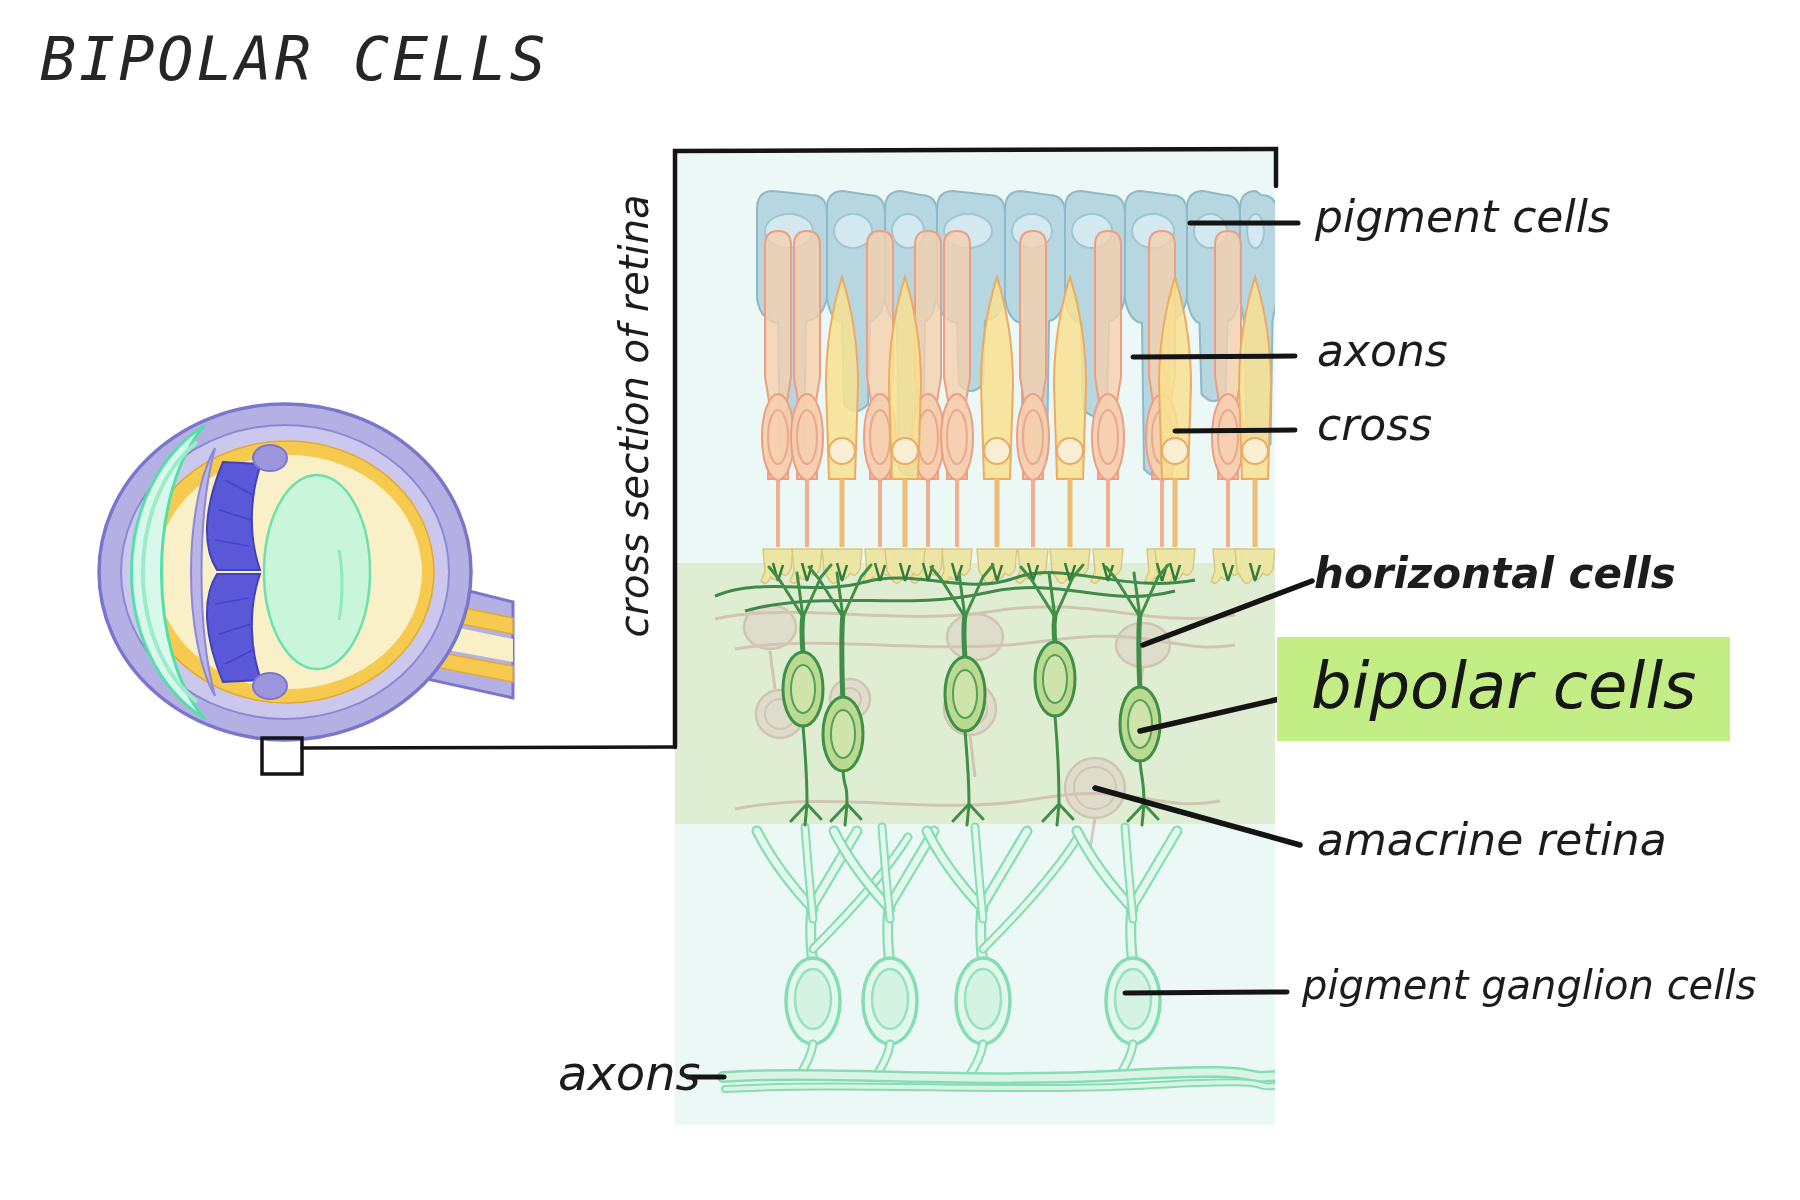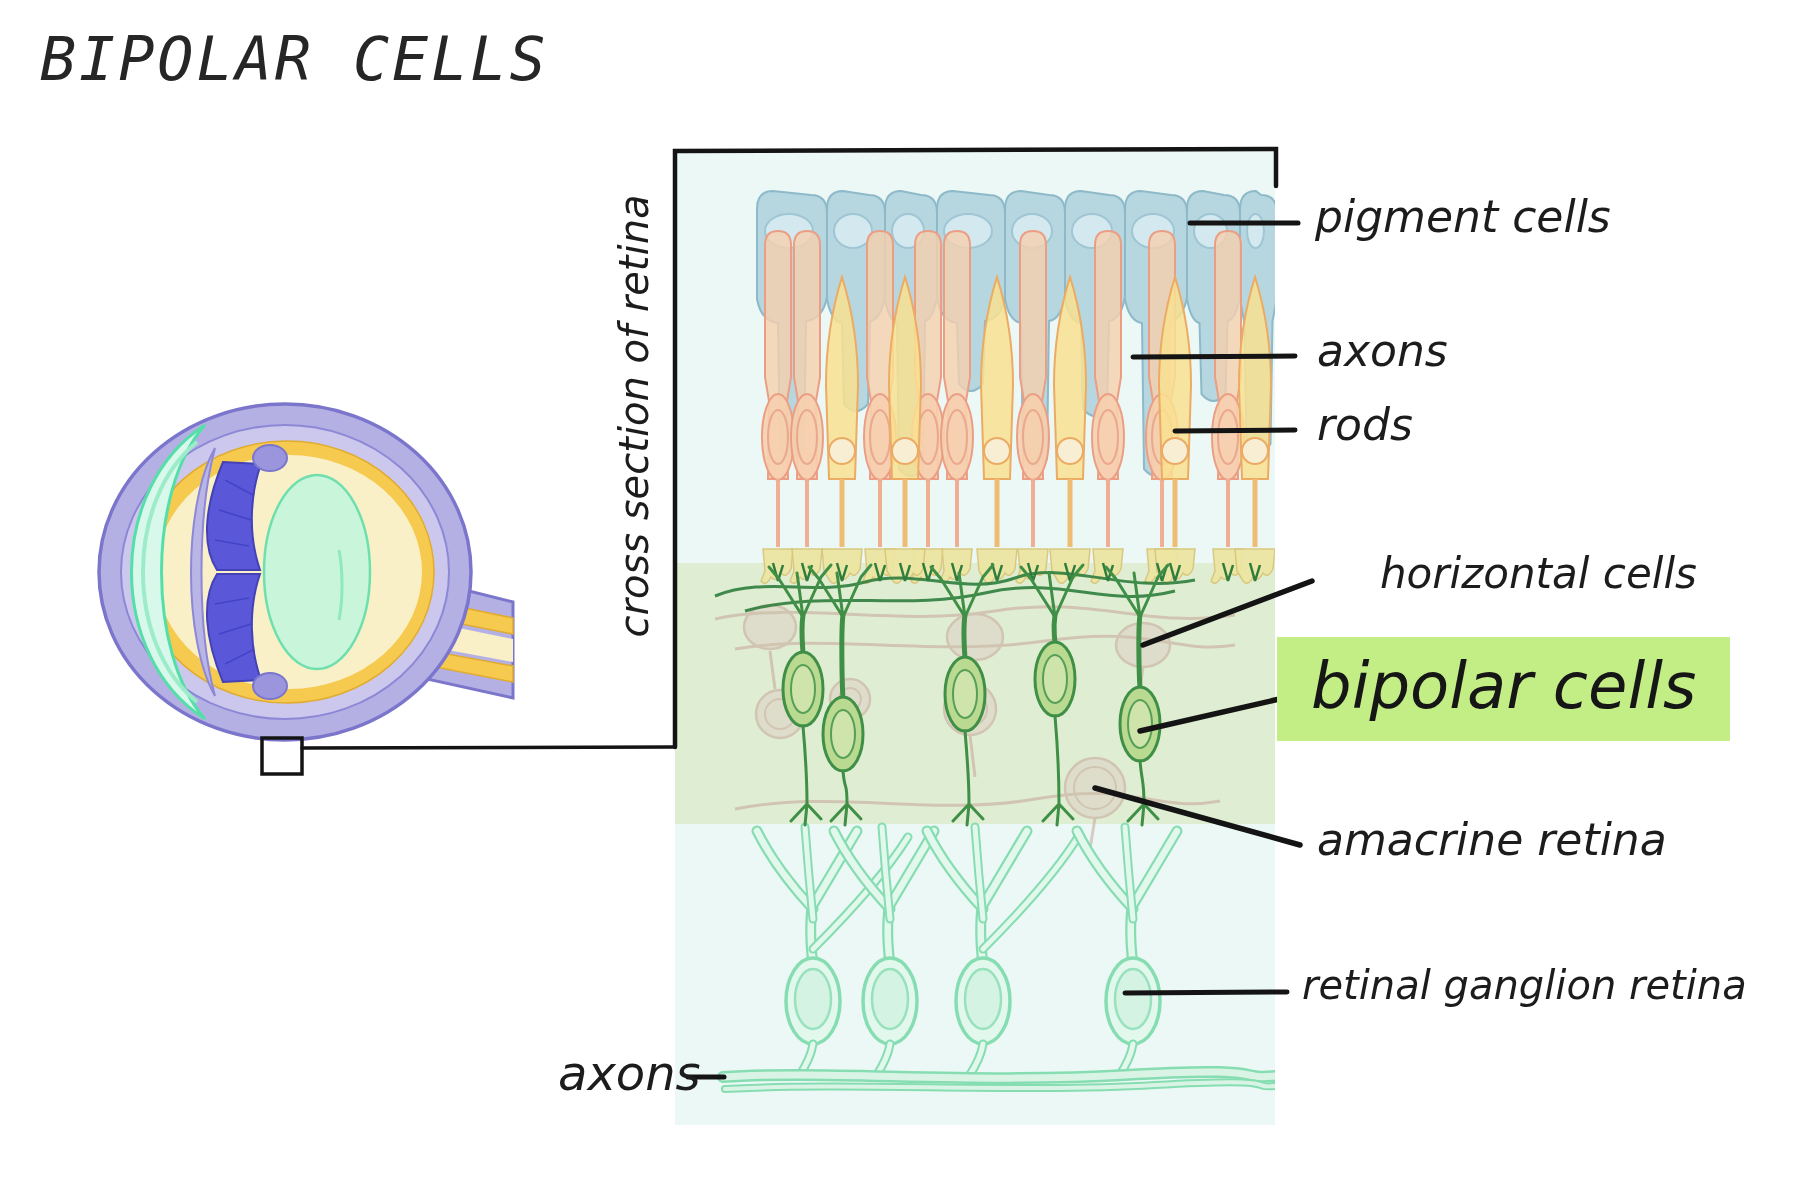--- a/index.html
+++ b/index.html
@@ -6,21 +6,21 @@
   body{width:1800px;height:1200px;position:relative;background:#ffffff;overflow:hidden;
        font-family:"DejaVu Sans",sans-serif;color:#1c1c1c;}
   .label{position:absolute;font-style:italic;color:#1c1c1c;white-space:nowrap;line-height:1.1;}
   #title{left:40px;top:26px;font-family:"DejaVu Sans Mono",monospace;font-style:italic;
          font-size:60px;letter-spacing:3px;color:#262626;}
   #cross-section-label{left:394px;top:394px;width:480px;text-align:center;font-size:40px;
          transform:rotate(-90deg);}
   #lbl-pigment{left:1315px;top:193px;font-size:44px;text-align:right;}
   #lbl-rods{left:1317px;top:327px;font-size:44px;}
   #lbl-cones{left:1317px;top:401px;font-size:44px;}
-  #lbl-horizontal{left:1380px;top:551px;font-size:42px;}
+  #lbl-horizontal{left:1314px;top:551px;font-size:42px;font-weight:bold;}
   #bipolar-highlight{position:absolute;left:1277px;top:637px;background:#c3ee85;
          padding:12px 34px 18px 34px;}
   #lbl-bipolar{position:relative;font-style:italic;font-size:64px;white-space:nowrap;color:#161616;}
   #lbl-amacrine{left:1317px;top:816px;font-size:44px;}
   #lbl-ganglion{left:1302px;top:963px;font-size:40px;}
   #lbl-axons{left:558px;top:1047px;font-size:48px;}
   svg{position:absolute;display:block;}
   #eye-svg{left:55px;top:330px;}
   #retina-svg{left:675px;top:149px;}
   #annot-svg{left:0;top:0;pointer-events:none;}
@@ -355,20 +355,20 @@
     <path d="M1140,731 L1297,695" stroke-width="5.5"></path>
     <path d="M1095,788 L1300,845" stroke-width="5.5"></path>
     <path d="M1125,993 L1287,992" stroke-width="5"></path>
     <path d="M688,1077 L724,1077" stroke-width="5"></path>
   </g>
 </svg>
 
 <div id="cross-section-label" class="label">cross section of retina</div>
 <div id="lbl-pigment" class="label">pigment cells</div>
 <div id="lbl-rods" class="label">axons</div>
-<div id="lbl-cones" class="label">rods</div>
+<div id="lbl-cones" class="label">cross</div>
 <div id="lbl-horizontal" class="label">horizontal cells</div>
 <div id="bipolar-highlight">
   <div id="lbl-bipolar">bipolar cells</div>
 </div>
 <div id="lbl-amacrine" class="label">amacrine retina</div>
-<div id="lbl-ganglion" class="label">retinal ganglion retina</div>
+<div id="lbl-ganglion" class="label">pigment ganglion cells</div>
 <div id="lbl-axons" class="label">axons</div>
 
 </body></html>

